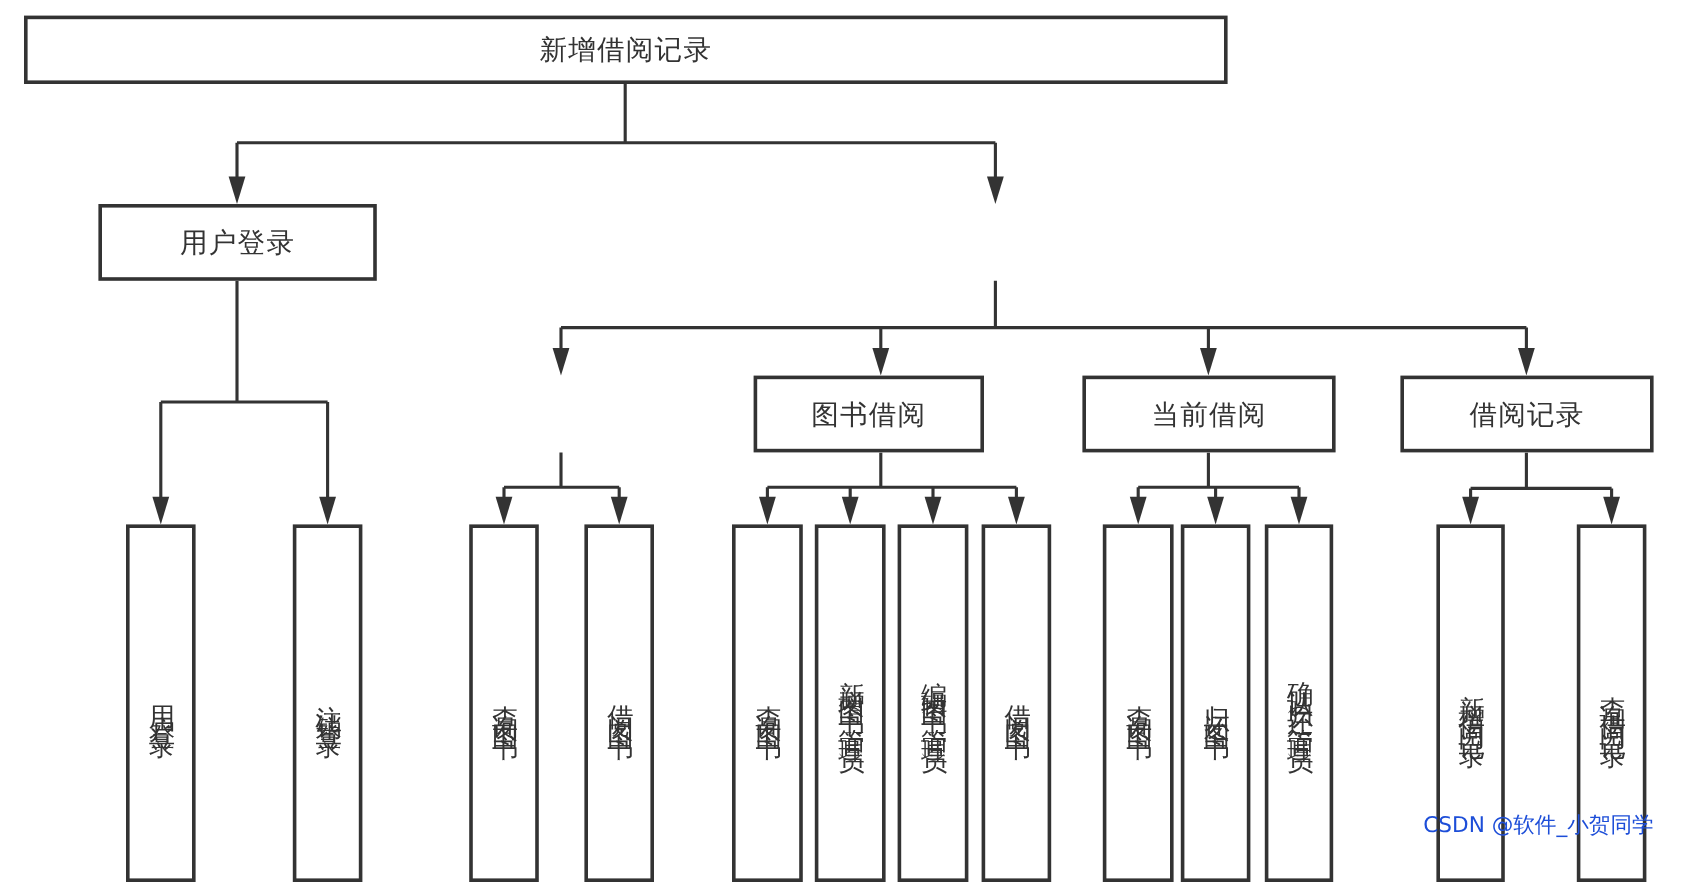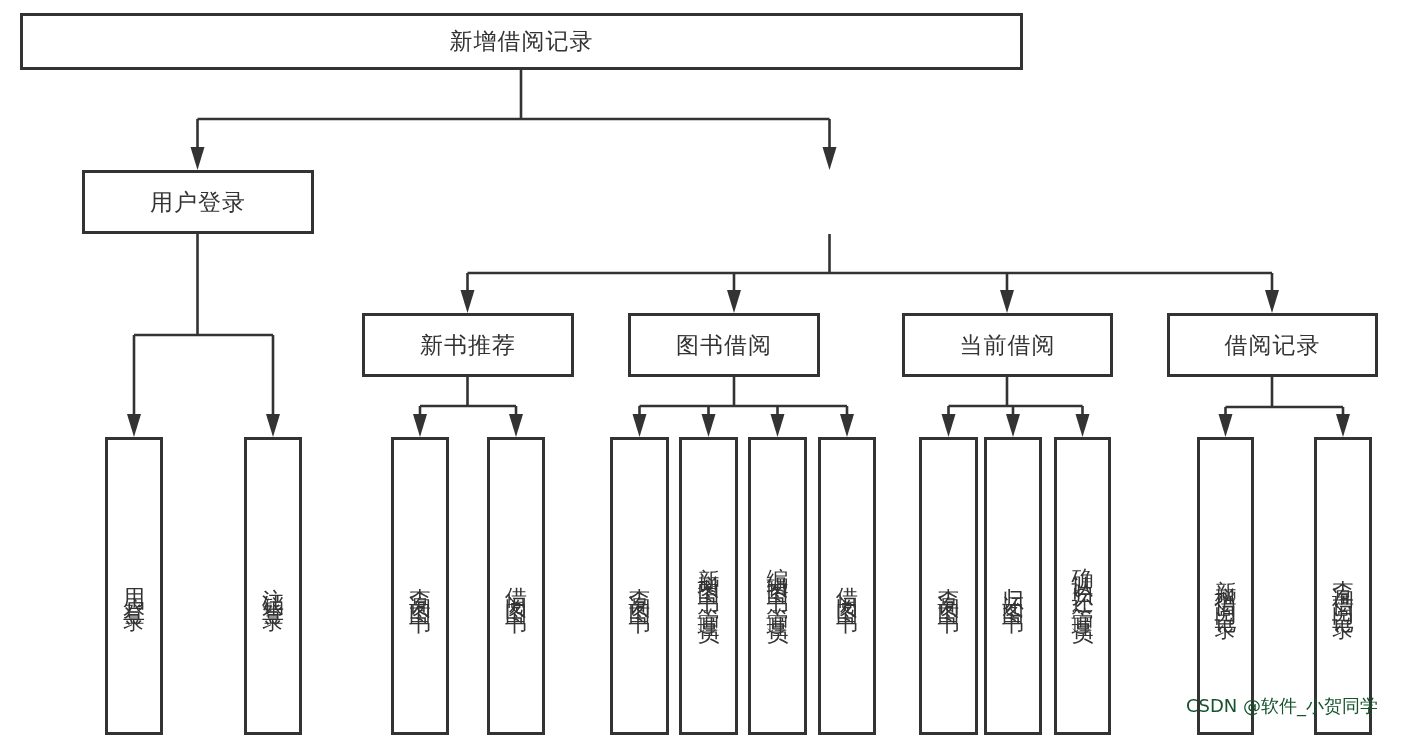--- a/index.html
+++ b/index.html
@@ -47,23 +47,23 @@
     text-orientation: mixed;
     color: #333333;
     font-size: 22px;
     letter-spacing: 8px;
     line-height: 1;
     white-space: nowrap;
   }
   #watermark {
     position: absolute;
     left: 1186px;
-    top: 694px;
+    top: 675px;
     z-index: 3;
-    color: #14532d;
+    color: #1d4ed8;
     font-size: 18px;
     white-space: nowrap;
   }
 </style>
 </head>
 <body>
 
 <div id="canvas">
 
   <svg id="connector-layer" viewBox="0 0 1405 747" xmlns="http://www.w3.org/2000/svg">
@@ -100,23 +100,20 @@
   </svg>
 
   <div class="hbox" style="left:20px; top:13px; width:1003px; height:57px;">
     <span>新增借阅记录</span>
   </div>
 
   <div class="hbox" style="left:82px; top:170px; width:232px; height:64px;">
     <span>用户登录</span>
   </div>
 
-  <div class="hbox" style="left:362px; top:313px; width:212px; height:64px;">
-    <span>新书推荐</span>
-  </div>
   <div class="hbox" style="left:628px; top:313px; width:192px; height:64px;">
     <span>图书借阅</span>
   </div>
   <div class="hbox" style="left:902px; top:313px; width:211px; height:64px;justify-content:center;">
     <span>当前借阅</span>
   </div>
   <div class="hbox" style="left:1167px; top:313px; width:211px; height:64px;">
     <span>借阅记录</span>
   </div>
 

